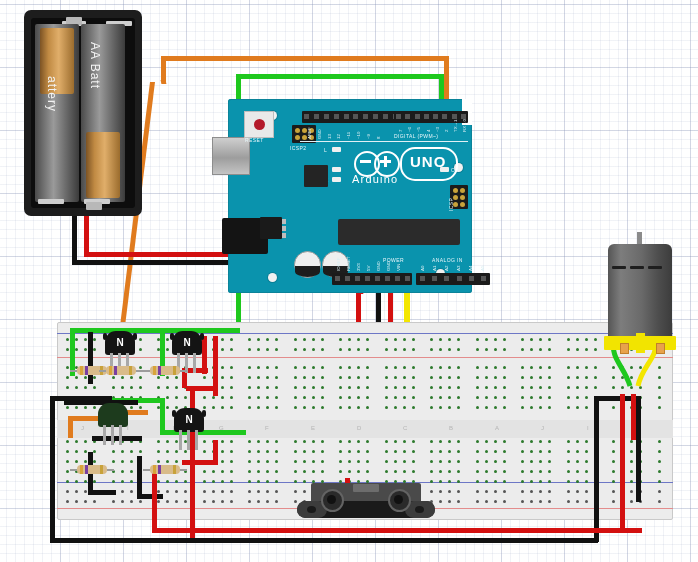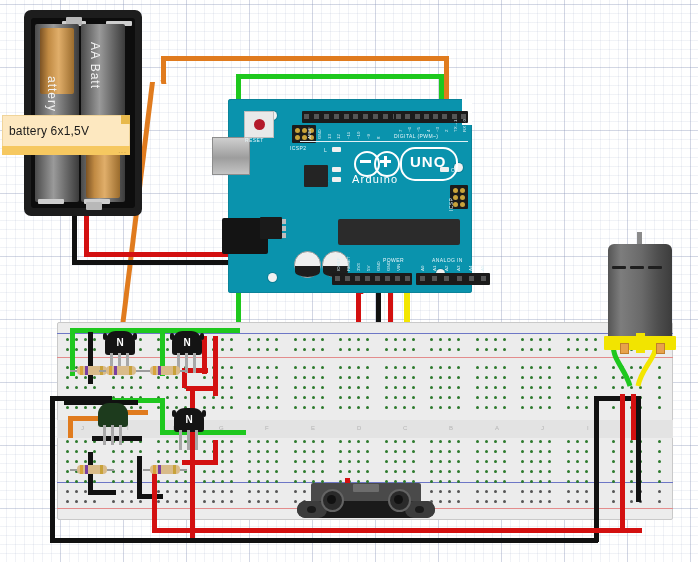--- a/index.html
+++ b/index.html
@@ -1251,21 +1251,14 @@
       <i></i>
     </div>
     <div class="ir-lens" style="left:24px;">
       <i></i>
     </div>
     <div class="ir-lens" style="right:24px;">
       <i></i>
     </div>
   </div>
 
-  <div id="tooltip" class="lyr">
-    <div class="tt-bg"></div>
-    <div class="tt-fold"></div>
-    <div class="tt-txt">battery 6x1,5V</div>
-    <div class="tt-bar"></div>
-    <div class="tt-dots">...</div>
-  </div>
 
 </div>
 
 </body></html>

